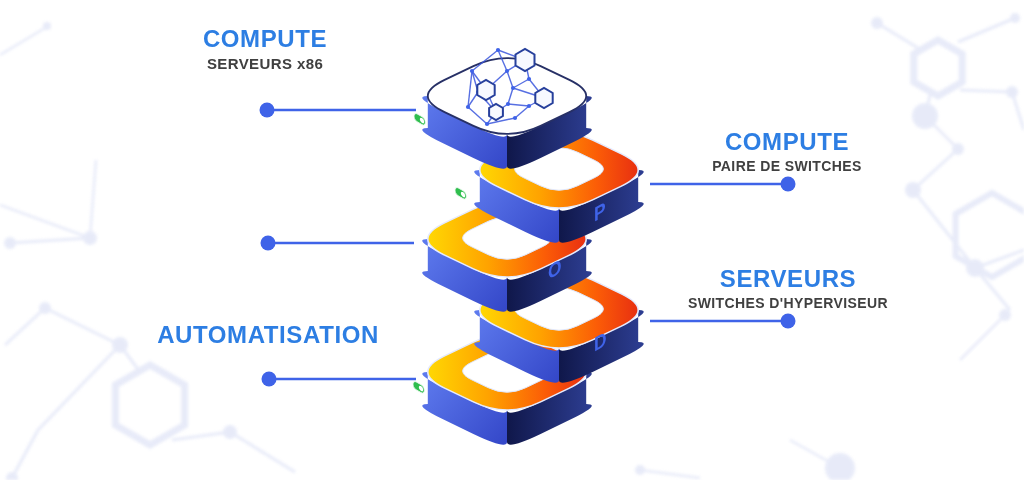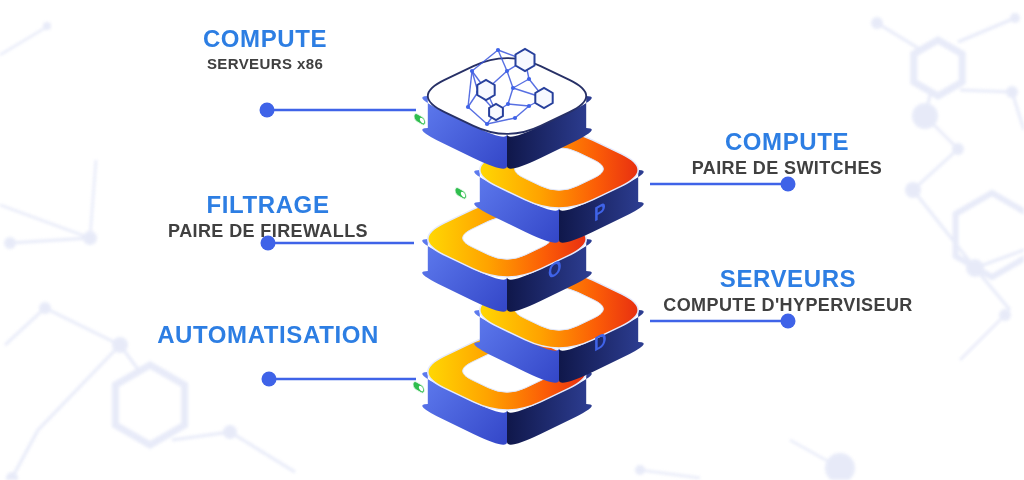--- a/index.html
+++ b/index.html
@@ -6,21 +6,21 @@
   .stage{position:relative;width:1024px;height:480px;background:#ffffff;overflow:hidden;
          font-family:"Liberation Sans",sans-serif;}
   svg{display:block;}
   #bg{position:absolute;left:0;top:0;filter:blur(1.6px);opacity:.8;}
   #main{position:absolute;left:0;top:0;}
   .label{position:absolute;text-align:center;line-height:1.1;}
   .t{color:#2d7ee3;font-weight:bold;letter-spacing:.6px;}
   .s{color:#404040;font-weight:bold;letter-spacing:.4px;margin-top:4px;}
   .t.big{font-size:24px;}
   .t.med{font-size:24px;}
-  .s.sm{font-size:18px;}
+  .s.sm{font-size:14px;}
   .conn{stroke:#3f63e8;stroke-width:2.6;}
   .dot{fill:#3f63e8;}
 </style>
 </head>
 <body>
 
 <div class="stage">
 
   <svg id="bg" width="1024" height="480" viewBox="0 0 1024 480">
       <polygon points="962.2,54 962.2,82 938,96 913.8,82 913.8,54 938,40" fill="none" stroke="#e2e6f7" stroke-width="7"></polygon>
@@ -259,27 +259,23 @@
       <span>COMPUTE</span><br>
     </div>
     <div class="s" style="font-size:15px">SERVEURS x86</div>
   </div>
 
   <div class="label" style="left:657px;top:129px;width:260px">
     <div class="t med">COMPUTE</div>
     <div class="s sm">PAIRE DE SWITCHES</div>
   </div>
 
-  <div class="label" style="left:138px;top:192px;width:260px">
-    <div class="t med">FILTRAGE</div>
-    <div class="s sm">PAIRE DE FIREWALLS</div>
-  </div>
 
   <div class="label" style="left:628px;top:266px;width:320px">
     <div class="t med">SERVEURS</div>
-    <div class="s sm">COMPUTE D'HYPERVISEUR</div>
+    <div class="s sm">SWITCHES D'HYPERVISEUR</div>
   </div>
 
   <div class="label" style="left:98px;top:322px;width:340px">
     <div class="t med">AUTOMATISATION</div>
   </div>
 
 </div>
 
 </body></html>

